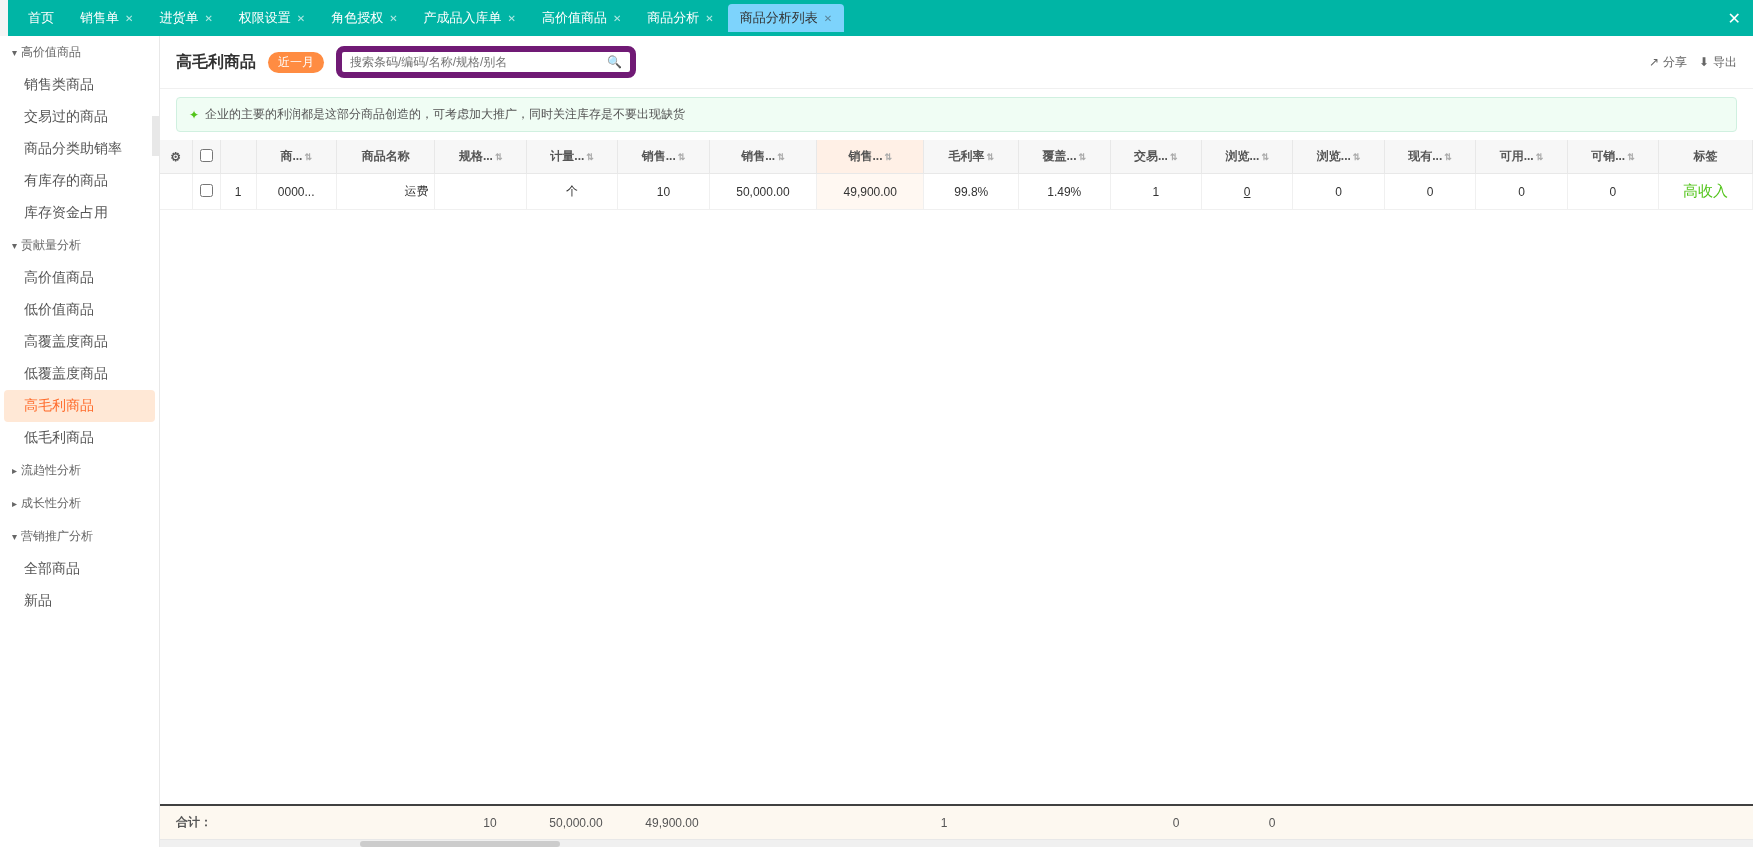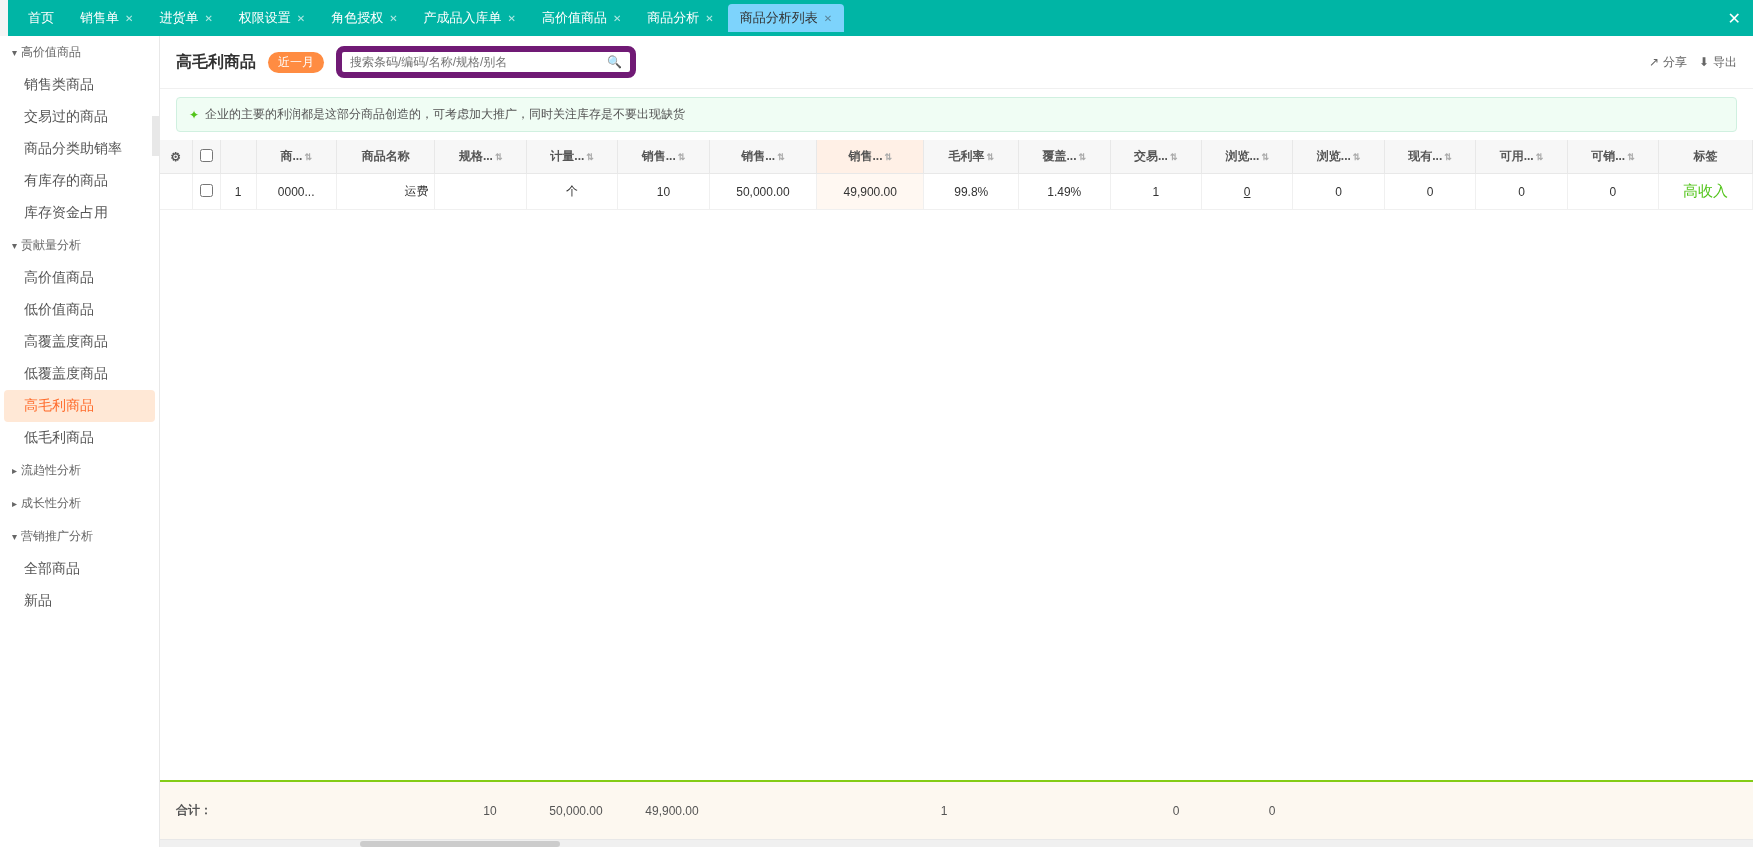--- a/index.html
+++ b/index.html
@@ -194,22 +194,22 @@
       text-align: center;
       color: #333;
     }
     .tag-high { color: #52c41a; font-size: 15px; }
     .col-settings { width: 32px; }
     .col-check { width: 28px; }
     .col-num { width: 36px; }
 
     
     .table-footer {
-      border-top: 2px solid #84cc16;
-      padding: 20px 16px;
+      border-top: 2px solid #404040;
+      padding: 8px 16px;
       background: #fdf8f0;
       display: flex;
       align-items: center;
       gap: 16px;
       flex-shrink: 0;
       font-size: 12px;
       color: #555;
     }
     .footer-label { font-weight: bold; margin-right: 16px; }
     .footer-cell { min-width: 80px; text-align: center; }

